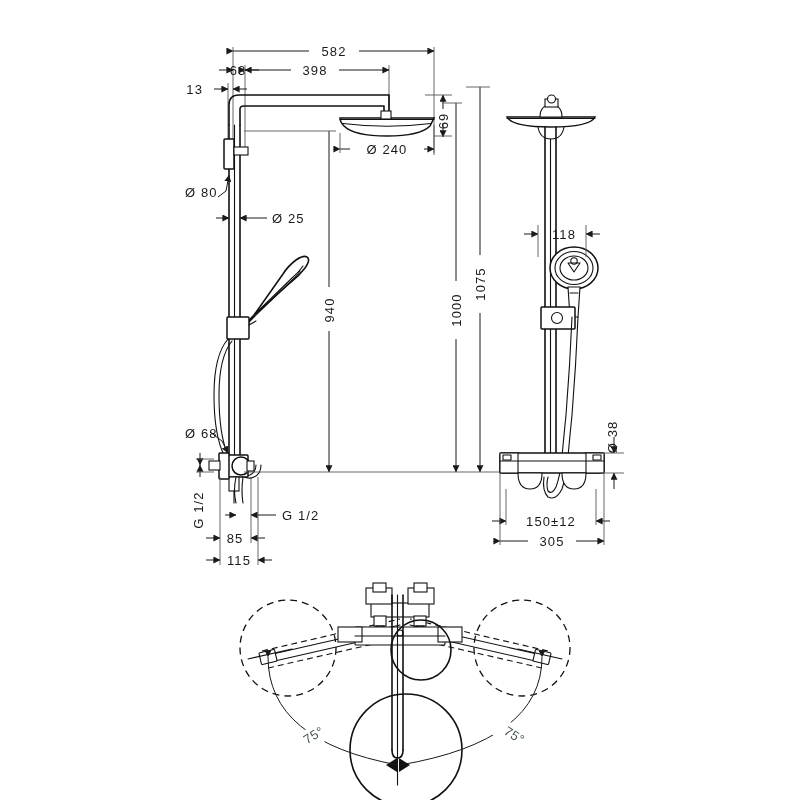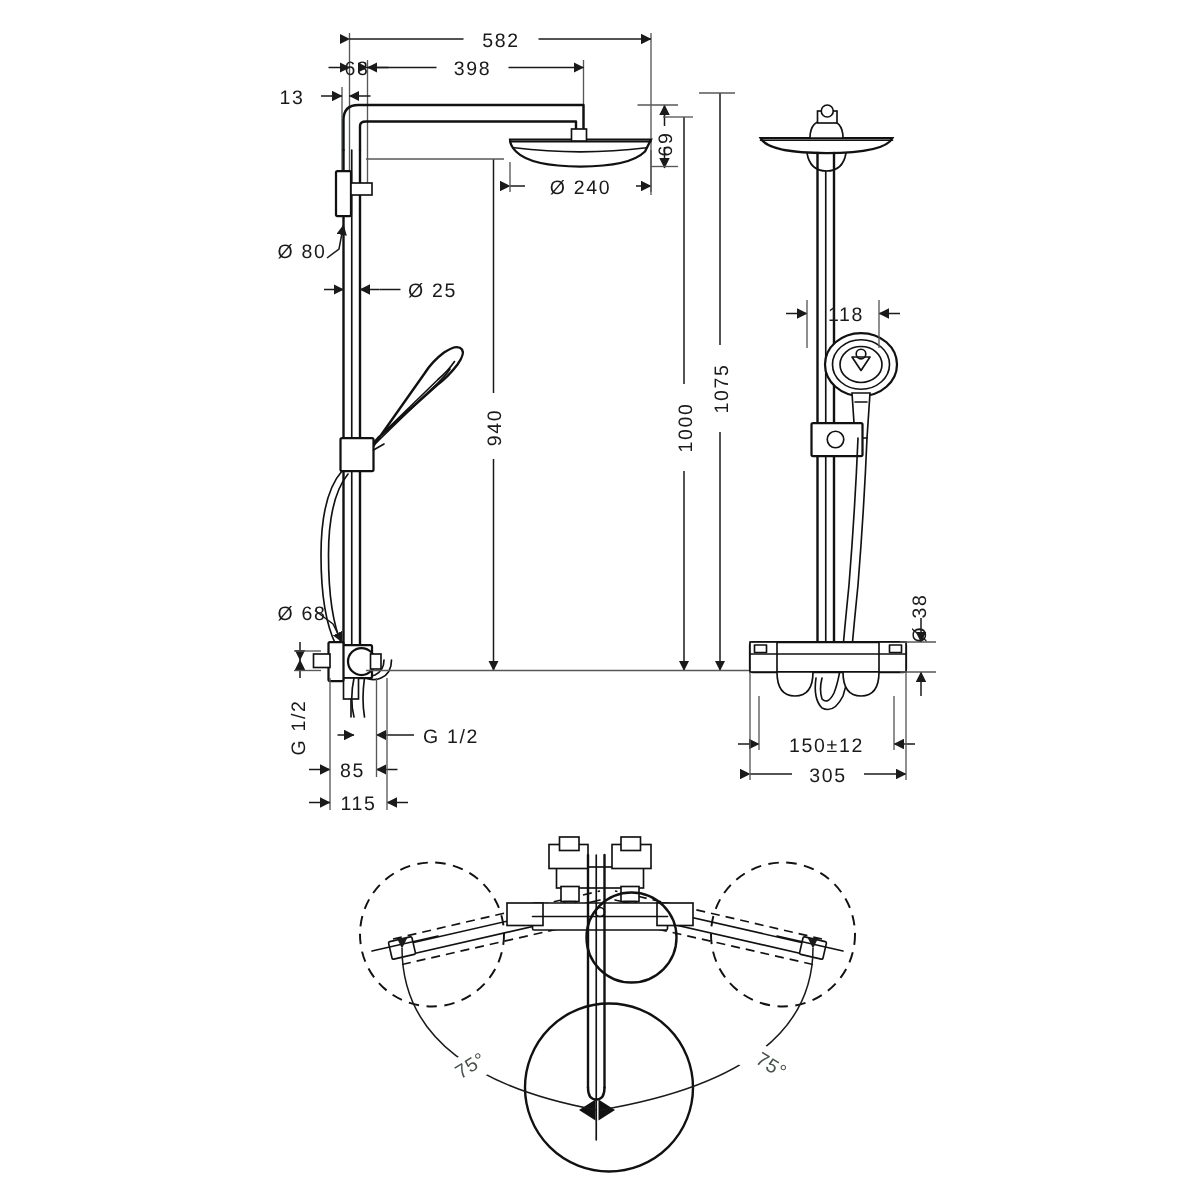--- a/index.html
+++ b/index.html
@@ -11,20 +11,21 @@
     width: 800px;
     height: 800px;
     font-family: "Liberation Sans", sans-serif;
     overflow: hidden;
   }
   #drawing-root {
     position: relative;
     width: 800px;
     height: 600px;
     background: #ffffff;
+    margin-top: 25px;
   }
   svg.tech-drawing {
     display: block;
     width: 800px;
     height: 800px;
   }
   .dim-text {
     font-family: "Liberation Sans", sans-serif;
     font-size: 13px;
     fill: #1a1a1a;

